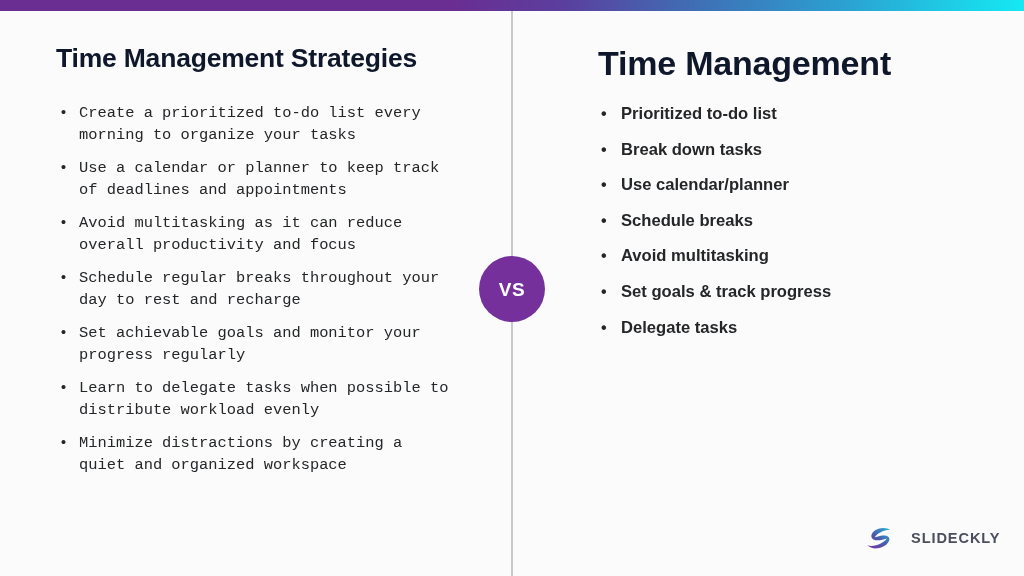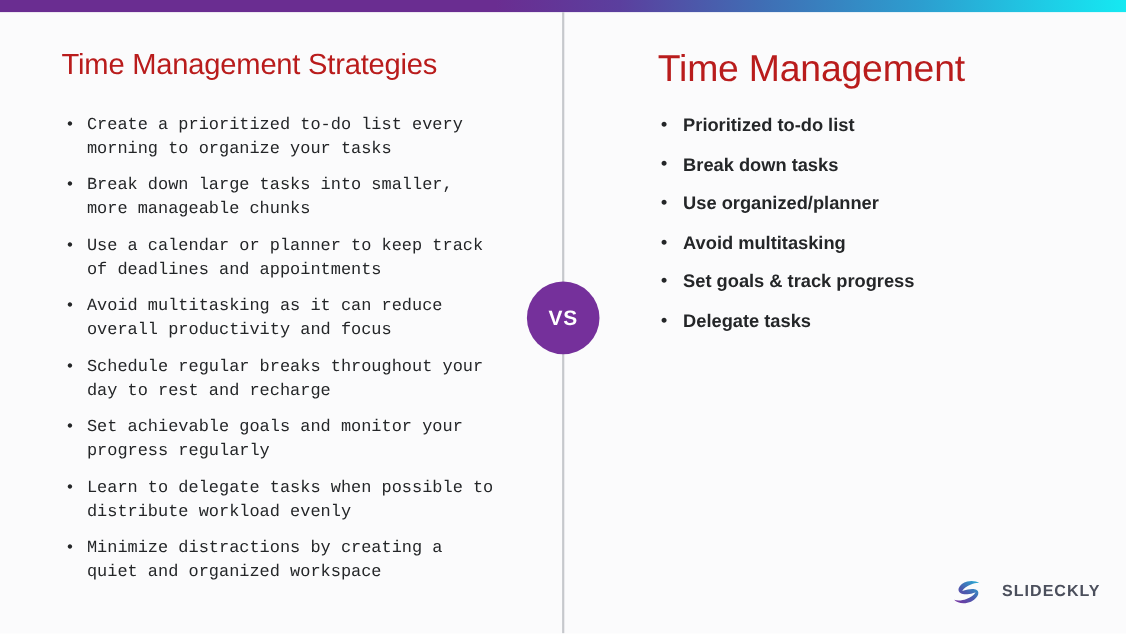--- a/index.html
+++ b/index.html
@@ -53,22 +53,22 @@
   
   .col {
     position: absolute;
     top: 0;
   }
   .col-left  { left: 0;    width: 511px; }
   .col-right { left: 513px; width: 511px; }
 
   .title {
     position: absolute;
-    font-weight: normal;
-    color: #b91c1c;
+    font-weight: bold;
+    color: #0f172a;
     letter-spacing: -0.2px;
     line-height: 1.15;
     margin: 0;
     white-space: nowrap;
   }
   .title-left {
     left: 56px;
     top: 43px;
     font-size: 26.5px;
   }
@@ -177,37 +177,37 @@
 
   <div class="topbar"></div>
 
   <div class="divider"></div>
 
   <div class="col col-left">
     <h1 class="title title-left">Time Management Strategies</h1>
 
     <ul class="bullets bullets-left">
       <li>Create a prioritized to-do list every morning to organize your tasks</li>
-      <li>Break down large tasks into smaller, more manageable chunks</li>
       <li>Use a calendar or planner to keep track of deadlines and appointments</li>
       <li>Avoid multitasking as it can reduce overall productivity and focus</li>
       <li>Schedule regular breaks throughout your day to rest and recharge</li>
       <li>Set achievable goals and monitor your progress regularly</li>
       <li>Learn to delegate tasks when possible to distribute workload evenly</li>
       <li>Minimize distractions by creating a quiet and organized workspace</li>
     </ul>
   </div>
 
   <div class="col col-right">
     <h1 class="title title-right">Time Management</h1>
 
     <ul class="bullets bullets-right">
       <li>Prioritized to-do list</li>
       <li>Break down tasks</li>
-      <li>Use organized/planner</li>
+      <li>Use calendar/planner</li>
+      <li>Schedule breaks</li>
       <li>Avoid multitasking</li>
       <li>Set goals &amp; track progress</li>
       <li>Delegate tasks</li>
     </ul>
   </div>
 
   <div class="vs-badge">
     <span>VS</span>
   </div>
 

